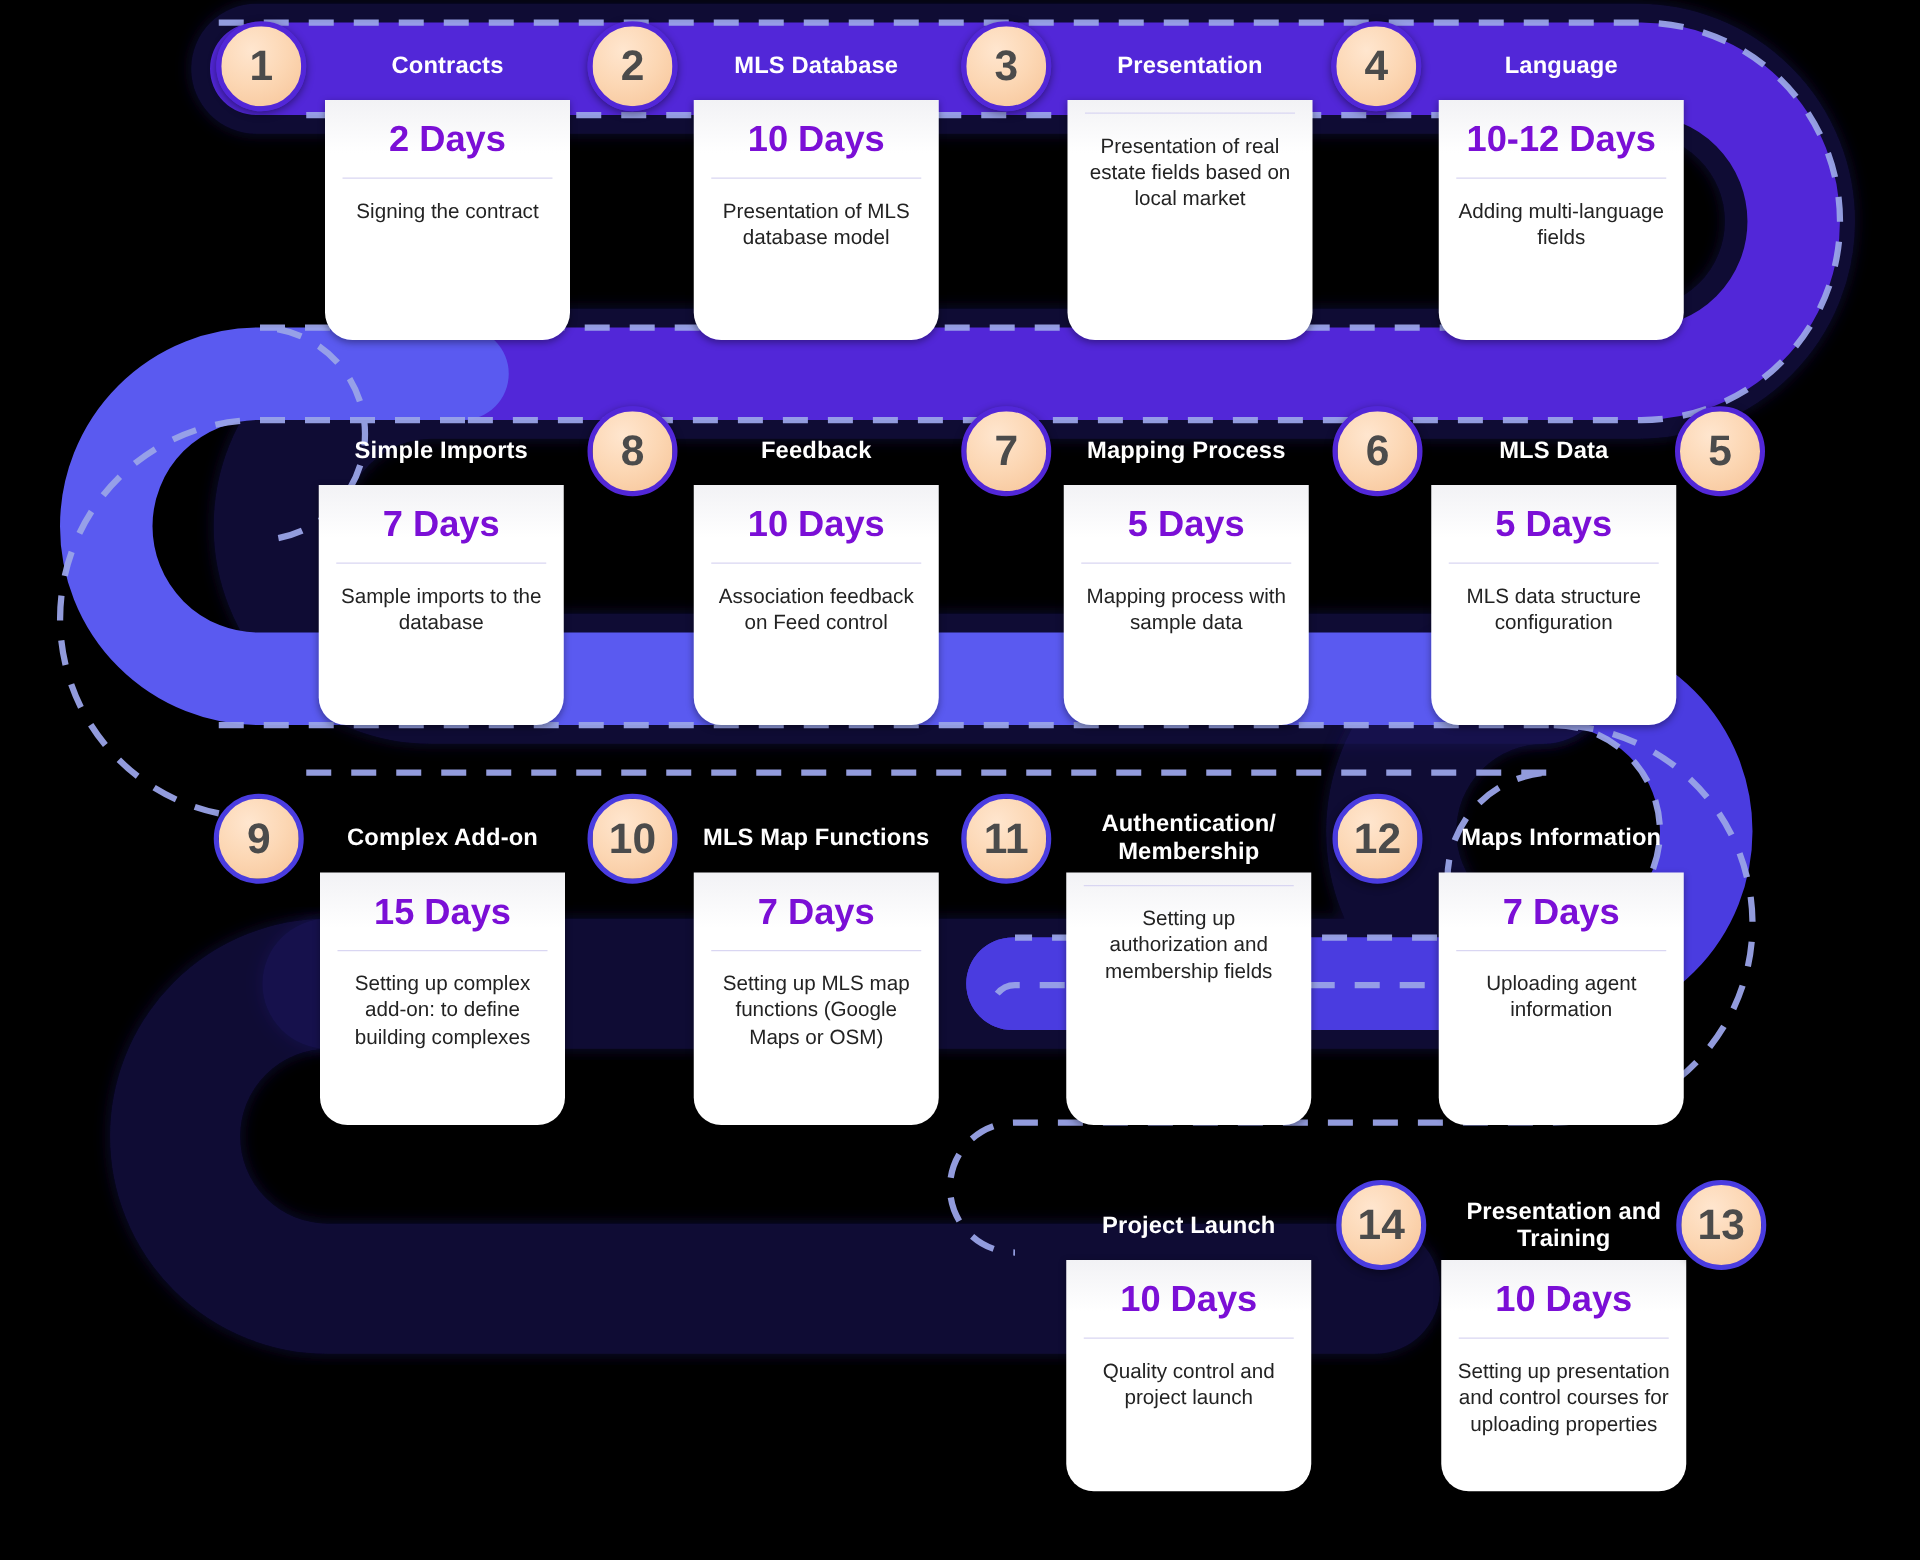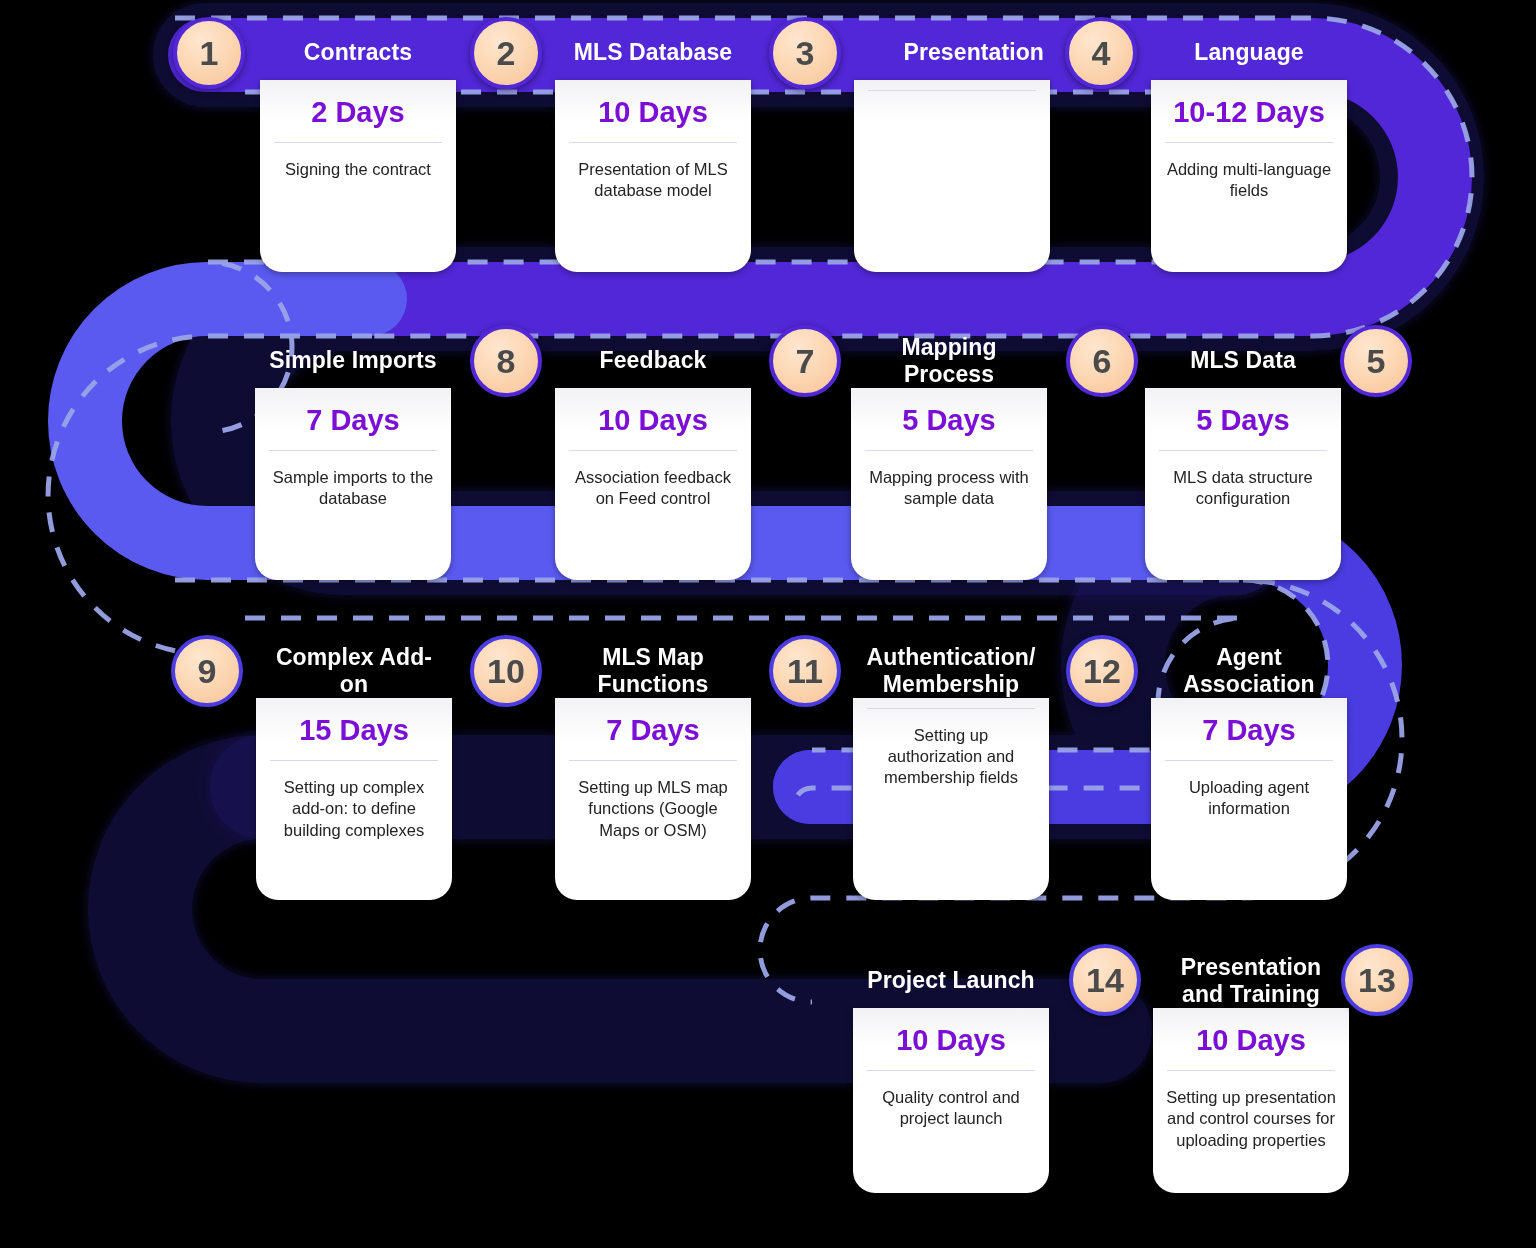--- a/index.html
+++ b/index.html
@@ -8,21 +8,21 @@
     font-family:"Liberation Sans", sans-serif;
   }
   #stage{position:absolute;inset:0;width:1536px;height:1248px;}
   #snake{position:absolute;left:0;top:0;width:1536px;height:1248px;}
 
   
   .step{position:absolute;}
   .step .bar{
     position:absolute;left:0;top:0;
     display:flex;align-items:center;justify-content:center;
-    color:#ffffff;font-weight:bold;font-size:23px;line-height:1.18;
+    color:#ffffff;font-weight:bold;font-size:19px;line-height:1.18;
     text-align:center;letter-spacing:.1px;
     box-sizing:border-box;padding:0 6px;
   }
   .step .body{
     position:absolute;left:0;
     width:196px;
     background:linear-gradient(180deg,#f2f2f5 0%,#ffffff 22%,#ffffff 100%);
     border-radius:0 0 22px 22px;
     box-sizing:border-box;
     padding:10px 12px 14px 12px;
@@ -106,25 +106,26 @@
     <div class="bar" style="width:196px;height:54px;">
         <span>MLS Database</span>
       </div>
     <div class="body" style="top:54px;height:192px;">
       <div class="days">10 Days</div>
       <div class="rule"></div>
       <div class="desc">Presentation of MLS database model</div>
     </div>
   </div>
   <div class="step" style="left:854px;top:26px;">
-    <div class="bar" style="width:196px;height:54px;justify-content:flex-end;">
+    <div class="bar" style="width:196px;height:54px;">
         <span>Presentation</span>
       </div>
     <div class="body" style="top:54px;height:192px;">
       <div class="rule"></div>
+      <div class="desc">Presentation of real estate fields based on local market</div>
     </div>
   </div>
   <div class="step" style="left:1151px;top:26px;">
     <div class="bar" style="width:196px;height:54px;">
         <span>Language</span>
       </div>
     <div class="body" style="top:54px;height:192px;text-align:center;">
       <div class="days">10-12 Days</div>
       <div class="rule"></div>
       <div class="desc">Adding multi-language fields</div>
@@ -196,21 +197,21 @@
     <div class="bar" style="width:196px;height:54px;">
         <span>Authentication/ Membership</span>
       </div>
     <div class="body" style="top:54px;height:202px;">
       <div class="rule"></div>
       <div class="desc">Setting up authorization and membership fields</div>
     </div>
   </div>
   <div class="step" style="left:1151px;top:644px;">
     <div class="bar" style="width:196px;height:54px;">
-        <span>Agent Association</span>
+        <span>Maps Information</span>
       </div>
     <div class="body" style="top:54px;height:202px;">
       <div class="days">7 Days</div>
       <div class="rule"></div>
       <div class="desc">Uploading agent information</div>
     </div>
   </div>
 
   <div class="step" style="left:853px;top:954px;">
     <div class="bar" style="width:196px;height:54px;">

